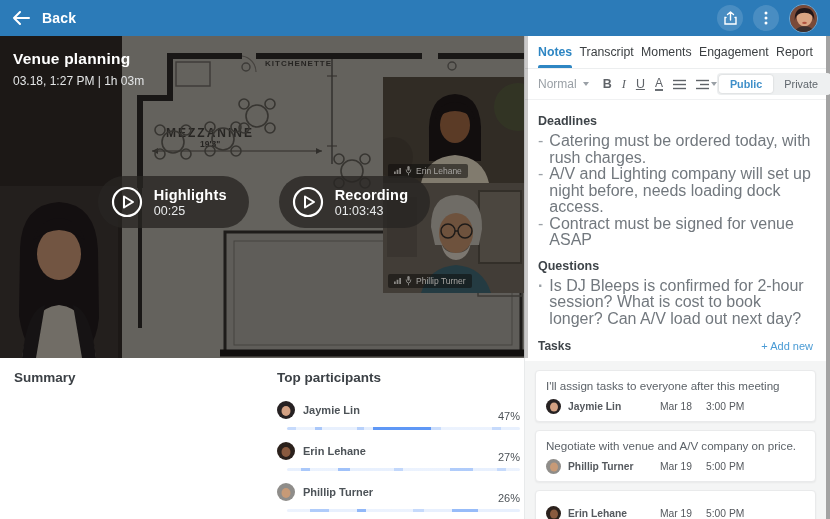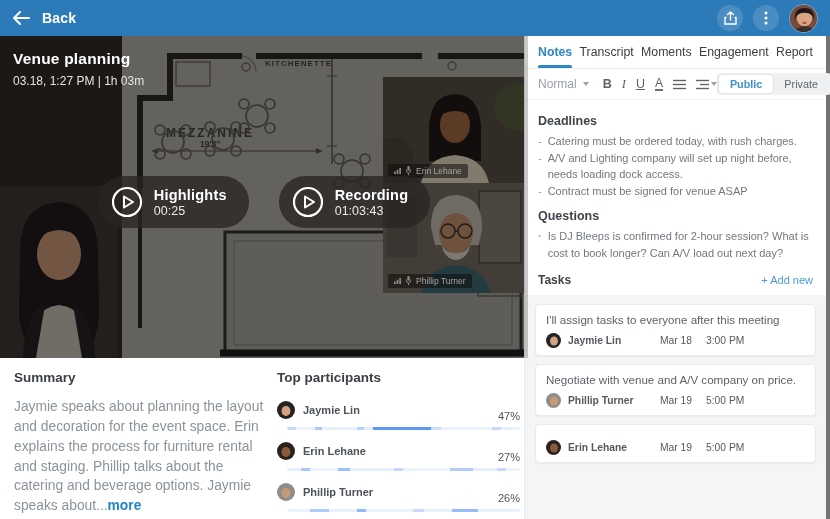--- a/index.html
+++ b/index.html
@@ -1,17 +1,17 @@
 <!DOCTYPE html>
 <html><head>
 <meta charset="utf-8">
 <style>
   * { margin:0; padding:0; box-sizing:border-box; }
   html,body { width:830px; height:519px; background:#fff; font-family:"Liberation Sans", sans-serif; overflow:hidden; }
-  .app { position:relative; width:830px; height:519px; background:#737373; }
+  .app { position:relative; width:830px; height:519px; background:#a3a3a3; }
 
   
   .topbar { position:absolute; top:0; left:0; width:830px; height:36px; background:#2c7bb8; display:flex; align-items:center; padding:0 12px; z-index:10; }
   .back-group { display:flex; align-items:center; gap:12px; color:#fff; cursor:pointer; }
   .back-arrow svg { display:block; }
   .back-label { font-size:14px; font-weight:700; color:#fff; letter-spacing:.2px; }
   .topbar-right { margin-left:auto; display:flex; align-items:center; gap:10px; }
   .tb-circle { width:26px; height:26px; border-radius:50%; background:rgba(255,255,255,.14); display:flex; align-items:center; justify-content:center; cursor:pointer; }
   .tb-avatar { width:29px; height:29px; border-radius:50%; overflow:hidden; border:1px solid rgba(255,255,255,.35); cursor:pointer; }
   .tb-avatar svg { display:block; }
@@ -80,21 +80,21 @@
   .fmt-i { font-style:italic; font-family:"Liberation Serif", serif; }
   .fmt-u { text-decoration:underline; }
   .fmt-a { border-bottom:2px solid #6b7075; padding-bottom:0; font-size:12px; }
   .list-btn { display:flex; align-items:center; gap:2px; cursor:pointer; }
   .seg { margin-left:auto; display:flex; background:#eef0f1; border-radius:4px; padding:2px; }
   .seg-btn { font-size:10.8px; padding:3px 11px; border-radius:3px; color:#5f666c; cursor:pointer; }
   .seg-btn.active { background:#fff; color:#3f8fc9; font-weight:700; box-shadow:0 0 2px rgba(0,0,0,.18); }
 
   .panel-content { flex:1; display:flex; flex-direction:column; padding:8px 13px 0; overflow:hidden; }
   .note-h { font-size:12.5px; font-weight:700; color:#3e4449; margin:6px 0 5px; }
-  .note-li { font-size:11px; color:#72787e; line-height:16.5px; display:flex; }
+  .note-li { font-size:16px; color:#72787e; line-height:16.5px; display:flex; }
   .note-li::before { content:"-"; margin-right:6px; color:#9aa0a6; }
   .note-q::before { content:"\00B7"; font-weight:700; }
   .note-q { padding-right:4px; }
   .tasks-head { display:flex; align-items:center; margin-top:12px; margin-bottom:8px; }
   .tasks-title { font-size:12px; font-weight:700; color:#3e4449;text-align:center; }
   .add-new { margin-left:auto; font-size:11px; color:#4a9bd5; cursor:pointer; }
   .tasks-list { flex:1; background:#f4f5f5; margin:0 -13px; padding:1px 10px 10px; }
   .task-card { background:#fff; border:1px solid #e9eaeb; border-radius:4px; box-shadow:0 1px 2px rgba(0,0,0,.05); padding:8px 10px 7px; margin-top:8px; cursor:pointer; }
   .task-text { font-size:11.6px; color:#5c6268; }
   .task-meta { display:flex; align-items:center; margin-top:7px; }
@@ -292,21 +292,20 @@
           <span class="lbl">Recording</span>
           <span class="tm">01:03:43</span>
         </span>
       </div>
     </div>
   </div>
 
   <div class="bottom-left">
     <div class="summary">
       <div class="sec-title">Summary</div>
-      <p><span>Jaymie speaks about planning the layout and decoration for the event space. Erin explains the process for furniture rental and staging. Phillip talks about the catering and beverage options. Jaymie speaks about...</span><span class="more-link">more</span></p>
     </div>
     <div class="participants">
       <div class="sec-title">Top participants</div>
       <div class="p-rows">
         <div class="p-row">
           <div class="p-row-top">
             <span class="avatar av-18 jaymie"></span>
             <span class="p-name">Jaymie Lin</span>
             <span class="p-pct">47%</span>
           </div>

